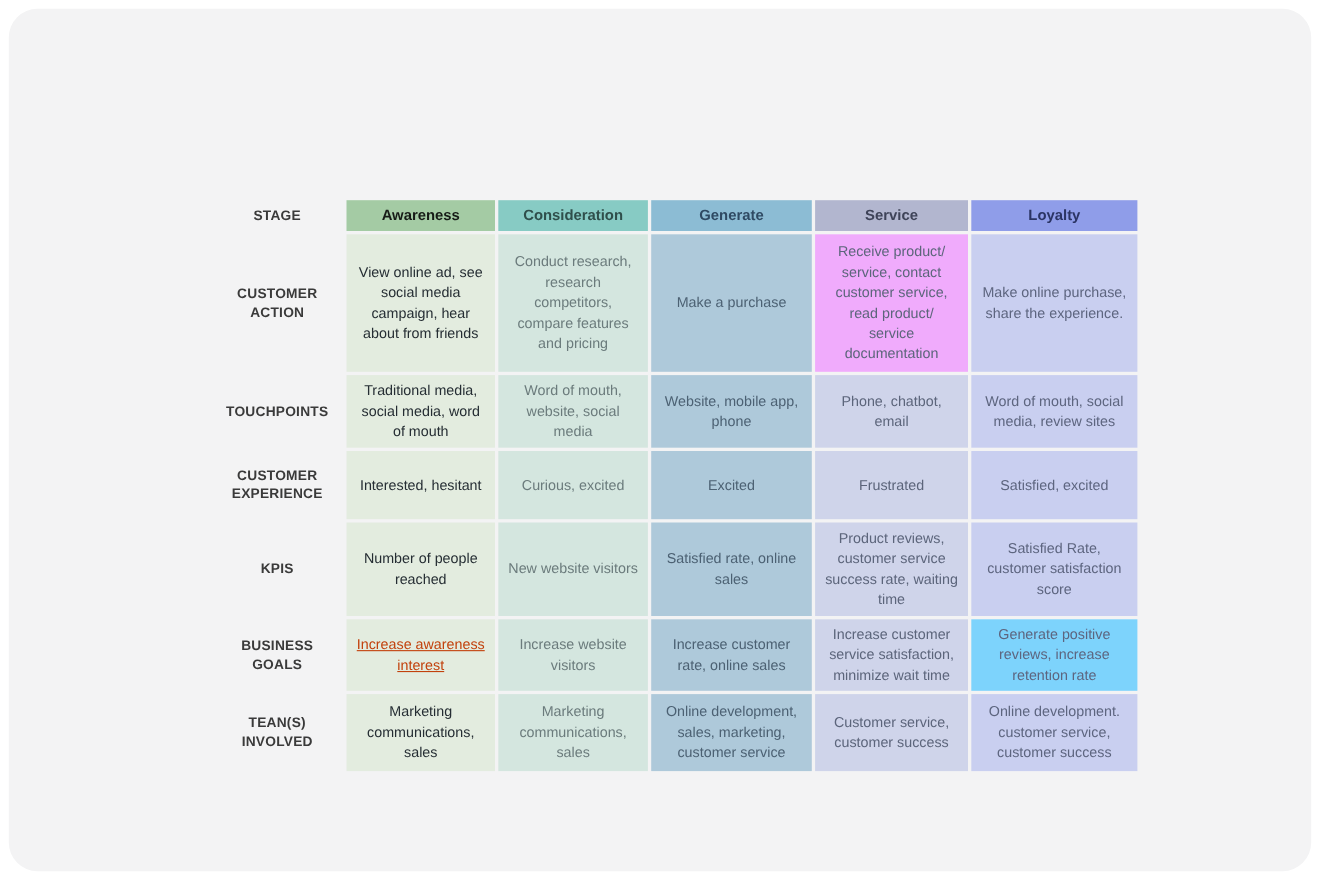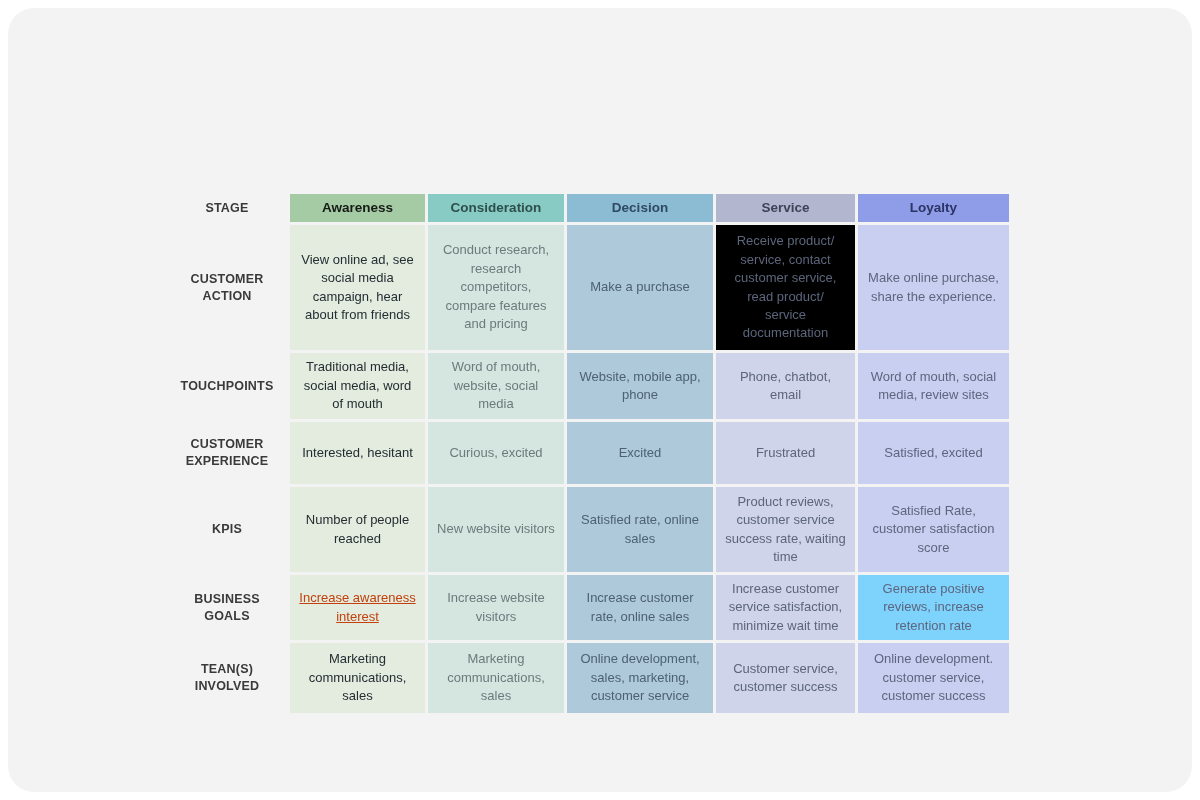--- a/index.html
+++ b/index.html
@@ -31,26 +31,25 @@
     display: flex;
     align-items: center;
     justify-content: center;
     font-size: 27px;
     font-weight: 700;
     letter-spacing: 0.8px;
   }
 
   .journey-table {
     position: absolute;
-    left: 167px; top: 182px;
+    left: 192px; top: 182px;
     display: grid;
     grid-template-columns: 120px 135px 136px 146px 139px 151px;
     grid-template-rows: 28px 125px 66px 62px 85px 65px 70px;
     gap: 3px;
-    margin-top: 12px;
   }
 
   .trow { display: contents; }
 
   .corner, .row-label {
     display: flex;
     align-items: center;
     justify-content: center;
     text-align: center;
     font-weight: 700;
@@ -87,31 +86,31 @@
 <div class="page">
   <div class="card" style="background-color: rgb(243, 243, 244);"></div>
 
 
   <div class="journey-table">
 
     <div class="trow">
       <div class="corner">STAGE</div>
       <div class="stage-header" style="background-color: rgb(164, 203, 164); color: rgb(22, 27, 22);">Awareness</div>
       <div class="stage-header" style="background-color: rgb(135, 203, 196); color: rgb(47, 79, 75);">Consideration</div>
-      <div class="stage-header" style="background-color: rgb(140, 188, 212); color: rgb(47, 74, 99);">Decision</div>
+      <div class="stage-header" style="background-color: rgb(140, 188, 212); color: rgb(47, 74, 99);">Generate</div>
       <div class="stage-header" style="background-color: rgb(178, 182, 207); color: rgb(62, 67, 88);">Service</div>
       <div class="stage-header" style="background-color: rgb(143, 157, 233); color: rgb(43, 52, 100);">Loyalty</div>
     </div>
 
     <div class="trow">
       <div class="row-label">CUSTOMER ACTION</div>
       <div class="cell" style="background-color: rgb(227, 236, 223); color: rgb(37, 45, 51);">View online ad, see social media campaign, hear about from friends</div>
       <div class="cell" style="background-color: rgb(212, 230, 223); color: rgb(107, 123, 124);">Conduct research, research competitors, compare features and pricing</div>
       <div class="cell" style="background-color: rgb(174, 201, 218); color: rgb(76, 97, 115);">Make a purchase</div>
-      <div class="cell" style="background-color: #000000; color: rgb(92, 101, 123);">Receive product/ service, contact customer service, read product/ service documentation</div>
+      <div class="cell" style="background-color: #f0abfc; color: rgb(92, 101, 123);">Receive product/ service, contact customer service, read product/ service documentation</div>
       <div class="cell" style="background-color: rgb(201, 207, 240); color: rgb(93, 101, 127);">Make online purchase, share the experience.</div>
     </div>
 
     <div class="trow">
       <div class="row-label">TOUCHPOINTS</div>
       <div class="cell" style="background-color: rgb(227, 236, 223); color: rgb(37, 45, 51);">Traditional media, social media, word of mouth</div>
       <div class="cell" style="background-color: rgb(212, 230, 223); color: rgb(107, 123, 124);">Word of mouth, website, social media</div>
       <div class="cell" style="background-color: rgb(174, 201, 218); color: rgb(76, 97, 115);">Website, mobile app, phone</div>
       <div class="cell" style="background-color: rgb(207, 212, 234); color: rgb(92, 101, 123);">Phone, chatbot, email</div>
       <div class="cell" style="background-color: rgb(201, 207, 240); color: rgb(93, 101, 127);">Word of mouth, social media, review sites</div>

